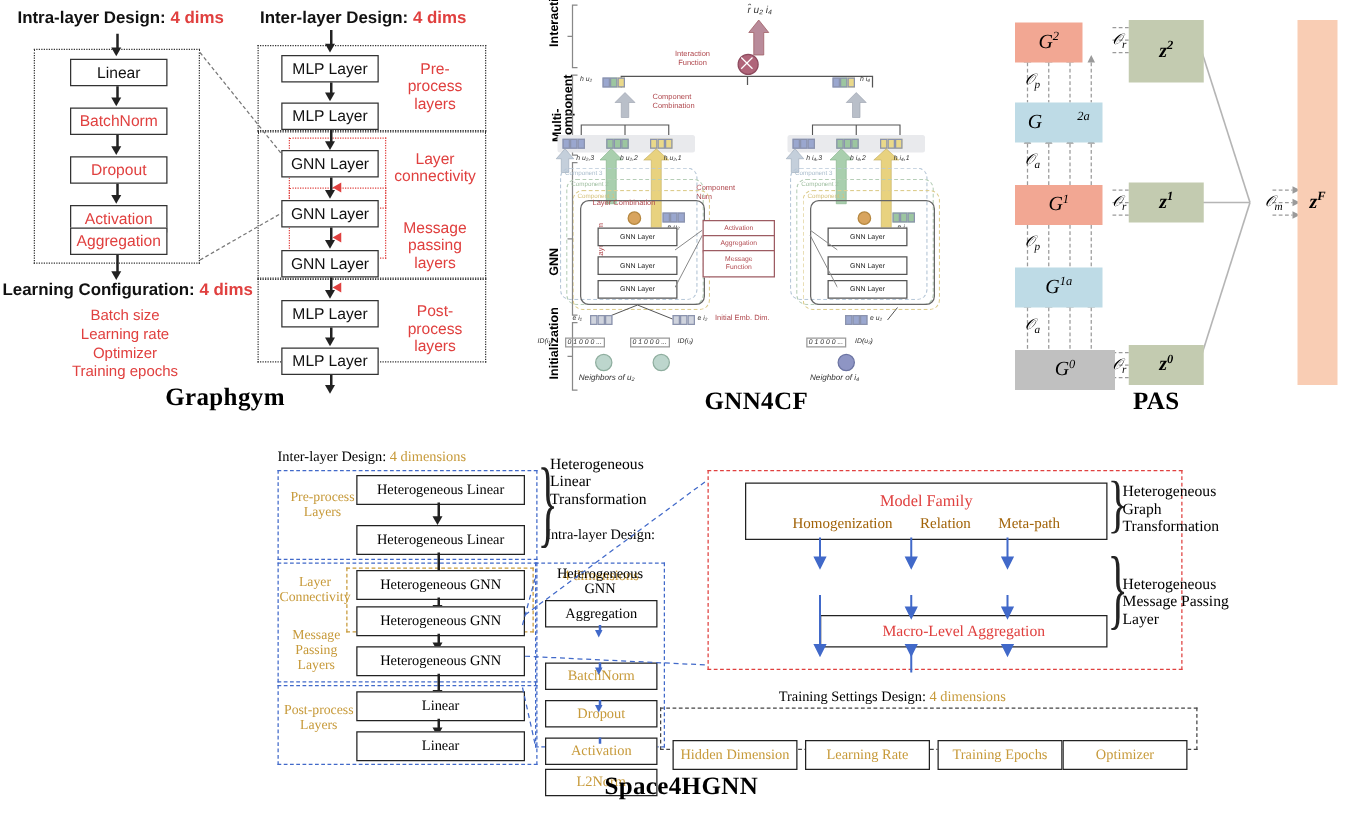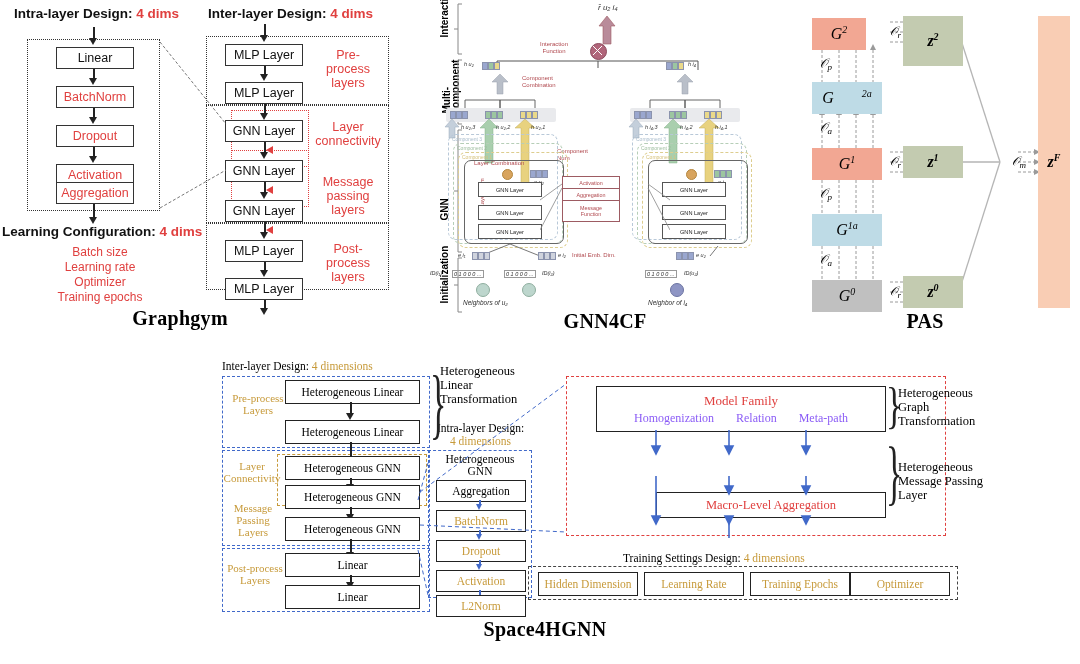--- a/index.html
+++ b/index.html
@@ -5,22 +5,22 @@
   html,body{margin:0;padding:0;background:#fff;}
   body{width:1080px;height:664px;position:relative;overflow:hidden;
        font-family:"Liberation Sans",sans-serif;color:#000;}
   .abs{position:absolute;}
 
   
   .box{border:1.6px solid #333;background:#fff;box-sizing:border-box;
        display:flex;align-items:center;justify-content:center;text-align:center;}
   .red{color:#e0403f;}
   .blk{color:#111;}
-  .gold{color:#c79a3a;}
-  .blue{color:#8b5cf6;}
+  .gold{color:#c79a3a;margin-top:20px;}
+  .blue{color:#a16207;}
   .dotbox{border:1.5px dotted #333;box-sizing:border-box;}
   .reddot{border:1.4px dotted #e0403f;box-sizing:border-box;}
   .blueDash{border:1.3px dashed #4169c9;box-sizing:border-box;}
   .goldDash{border:1.3px dashed #c79a3a;box-sizing:border-box;}
   .redDash{border:1.5px dashed #e0403f;box-sizing:border-box;}
 
   .title{font-family:"Liberation Serif",serif;font-weight:bold;font-size:20px;
          letter-spacing:.3px;text-align:center;}
 
   
@@ -531,21 +531,21 @@
   </div>
   <div class="pasbox" style="left:22px;top:82px;width:70px;height:32px;background:#bedbe6;">
     <span>G<sup style="font-size:10px;margin-left:28px;">2a</sup></span>
   </div>
   <div class="pasbox" style="left:22px;top:148px;width:70px;height:32px;background:#f2a793;">
     <span>G<sup style="font-size:10px;">1</sup></span>
   </div>
   <div class="pasbox" style="left:22px;top:214px;width:70px;height:32px;background:#bedbe6;">
     <span>G<sup style="font-size:10px;">1a</sup></span>
   </div>
-  <div class="pasbox" style="left:22px;top:280px;width:70px;height:32px;background:#c0c0c0;">
+  <div class="pasbox" style="left:22px;top:280px;width:80px;height:32px;background:#c0c0c0;">
     <span>G<sup style="font-size:10px;">0</sup></span>
   </div>
 
   <div class="pasbox" style="left:113px;top:16px;width:60px;height:50px;background:#c3cbb0;font-weight:bold;">
     <span>z<sup style="font-size:10px;">2</sup></span>
   </div>
   <div class="pasbox" style="left:113px;top:146px;width:60px;height:32px;background:#c3cbb0;font-weight:bold;">
     <span>z<sup style="font-size:10px;">1</sup></span>
   </div>
   <div class="pasbox" style="left:113px;top:276px;width:60px;height:32px;background:#c3cbb0;font-weight:bold;">

